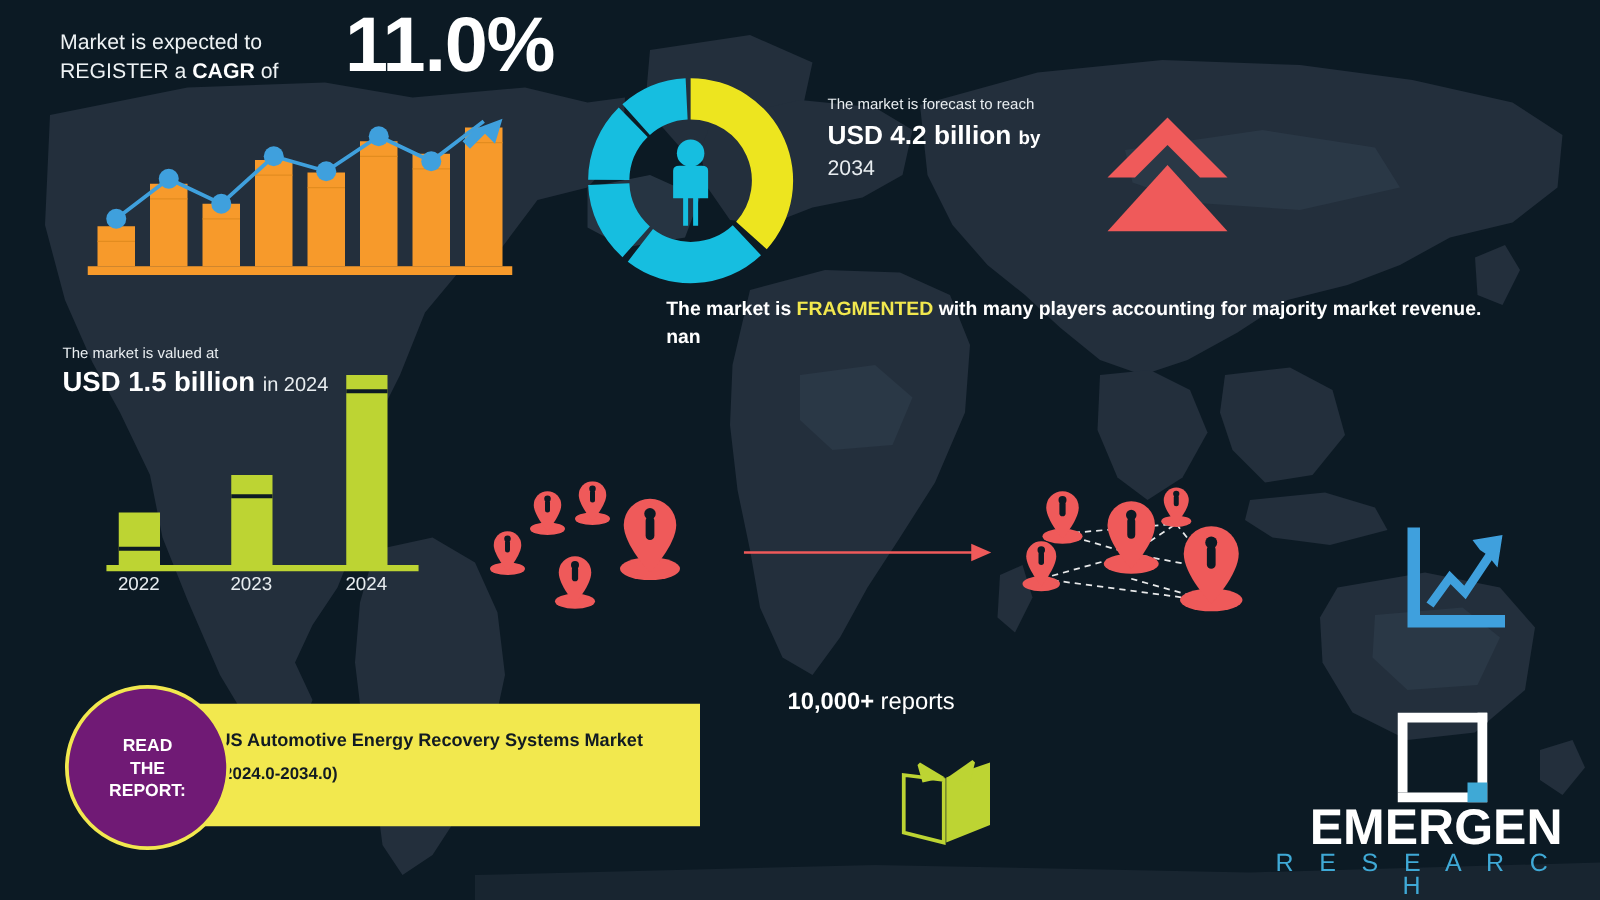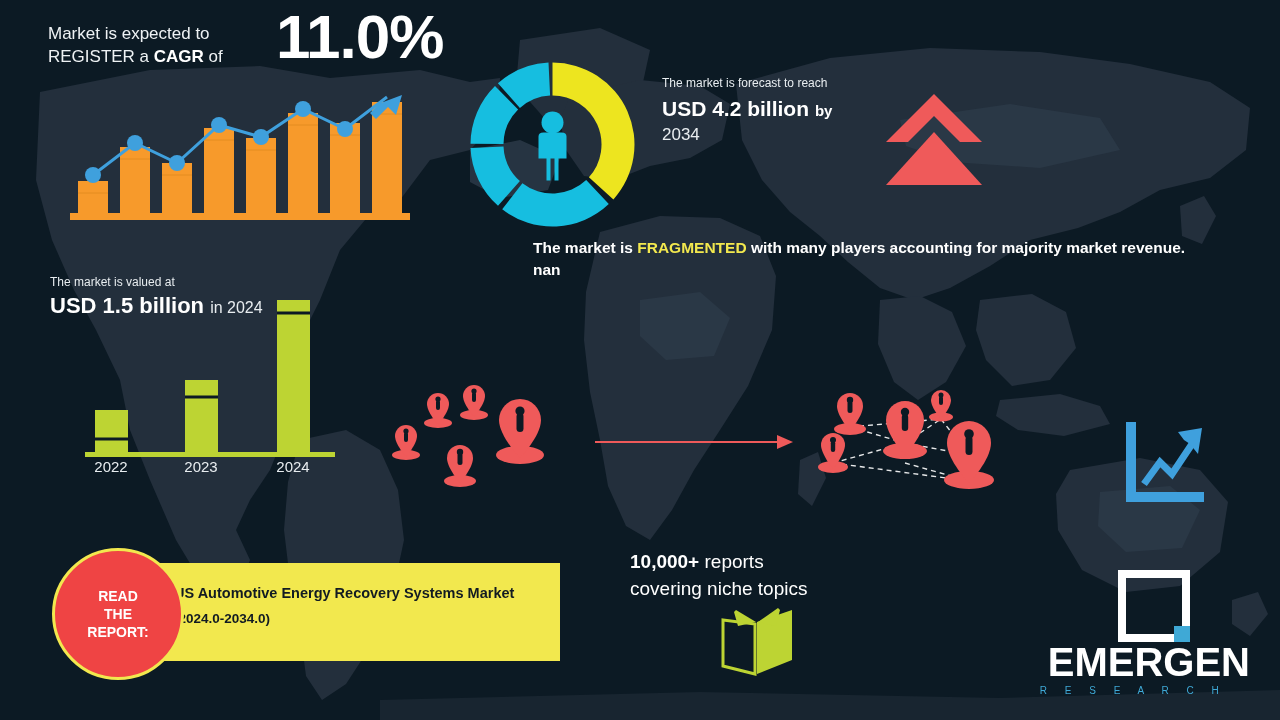--- a/index.html
+++ b/index.html
@@ -71,21 +71,21 @@
   #report-title{
     position:absolute;left:26px;top:20px;width:370px;
     color:#121b22;font-size:14.5px;font-weight:700;line-height:20px;
   }
   #report-range{
     position:absolute;left:26px;top:46px;
     color:#121b22;font-size:13.5px;font-weight:700;line-height:20px;
   }
   #report-circle{
     left:52px;top:548px;width:126px;height:126px;border-radius:50%;
-    background:#ef4444;border:3px solid #f2e84e;
+    background:#701a75;border:3px solid #f2e84e;
     display:flex;align-items:center;justify-content:center;
   }
   #report-circle-label{
     color:#ffffff;font-size:14px;font-weight:700;line-height:18px;text-align:center;
   }
 
   
   #reports-block{left:630px;top:548px;width:300px;}
   #reports-line1{color:#ffffff;font-size:19px;font-weight:400;line-height:27px;}
   #reports-line1 b{font-weight:700;}
@@ -94,21 +94,21 @@
 
   
   #logo{left:1016px;top:570px;width:234px;height:130px;}
   #logo-mark{position:absolute;left:102px;top:0px;width:72px;height:72px;}
   #logo-name{
     position:absolute;left:0;top:70px;width:234px;text-align:right;
     color:#ffffff;font-size:40px;font-weight:700;letter-spacing:0px;line-height:44px;
   }
   #logo-sub{
     position:absolute;left:0;top:112px;width:234px;text-align:center;
-    color:#3fa9d6;font-size:10px;font-weight:400;letter-spacing:7.5px;line-height:18px;
+    color:#3fa9d6;font-size:20px;font-weight:400;letter-spacing:7.5px;line-height:18px;
   }
 </style>
 </head>
 <body>
 
 <div id="stage">
 
   <svg id="worldmap" viewBox="0 0 1280 720" preserveAspectRatio="none">
     <rect x="0" y="0" width="1280" height="720" fill="#0c1a24"></rect>
     <g fill="#232f3c">
@@ -366,21 +366,20 @@
       <span>READ</span><br>
       <span>THE</span><br>
       <span>REPORT:</span>
     </div>
   </div>
 
   <div class="abs" id="reports-block">
     <div id="reports-line1">
       <b>10,000+</b><span> reports</span>
     </div>
-    <div id="reports-line2">covering niche topics</div>
   </div>
   <svg class="abs" id="book-icon" viewBox="0 0 78 70">
     <path fill="#bdd433" d="M39,14 L39,66 L74,52 L74,2 Z"></path>
     <path fill="#0c1a24" stroke="#bdd433" stroke-width="3" d="M5,12 L37,16 L37,66 L5,58 Z"></path>
     <path fill="#bdd433" d="M18,2 L38,14 L20,18 L16,4 Z"></path>
     <path fill="#bdd433" d="M60,0 L40,14 L58,18 L62,2 Z"></path>
   </svg>
 
   <div class="abs" id="logo">
     <svg id="logo-mark" viewBox="0 0 72 72">

